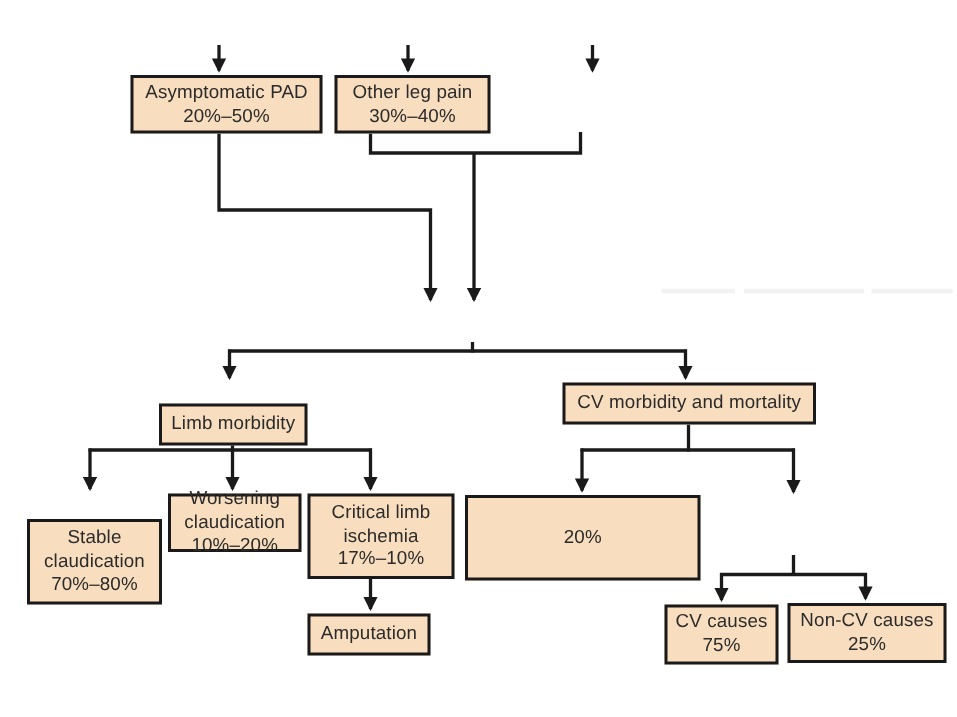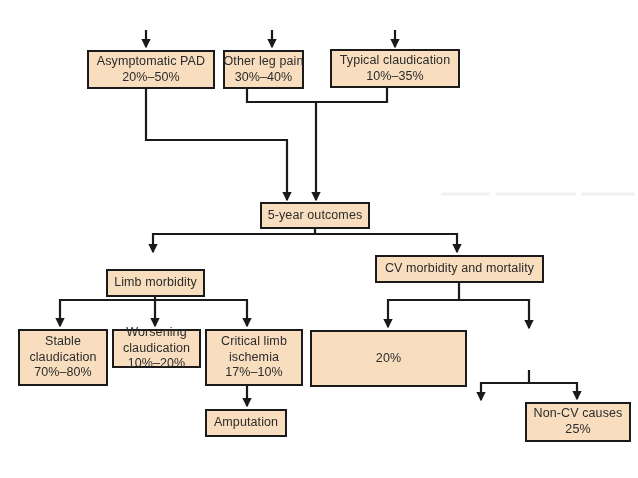--- a/index.html
+++ b/index.html
@@ -101,43 +101,36 @@
       <line x1="481" y1="382" x2="481" y2="400" marker-end="url(#ah)"></line>
       <line x1="577" y1="382" x2="577" y2="399" marker-end="url(#ah)"></line>
     </g>
   </svg>
 
   <div class="box" style="left:87px;top:50px;width:128px;height:39px">
     <div class="ln">Asymptomatic PAD</div>
     <div class="ln">20%–50%</div>
   </div>
 
-  <div class="box" style="left:223px;top:50px;width:81px;height:39px">
+  <div class="box" style="left:223px;top:50px;width:104px;height:39px">
     <div class="ln">Other leg pain</div>
     <div class="ln">30%–40%</div>
   </div>
 
-  <div class="box" style="left:330px;top:49px;width:130px;height:39px">
-    <div class="ln">Typical claudication</div>
-    <div class="ln">10%–35%</div>
-  </div>
 
-  <div class="box" style="left:260px;top:202px;width:110px;height:27px">
-    <div class="ln">5-year outcomes</div>
-  </div>
 
   <div class="box" style="left:106px;top:269px;width:99px;height:28px">
     <div class="ln">Limb morbidity</div>
   </div>
 
   <div class="box" style="left:375px;top:255px;width:169px;height:28px">
     <div class="ln">CV morbidity and mortality</div>
   </div>
 
-  <div class="box" style="left:18px;top:329px;width:90px;height:57px">
+  <div class="box" style="left:18px;top:346px;width:90px;height:57px">
     <div class="ln">Stable</div>
     <div class="ln">claudication</div>
     <div class="ln">70%–80%</div>
   </div>
 
   <div class="box" style="left:112px;top:329px;width:89px;height:39px">
     <div class="ln">Worsening</div>
     <div class="ln">claudication</div>
     <div class="ln">10%–20%</div>
   </div>
@@ -150,19 +143,23 @@
 
   <div class="box" style="left:310px;top:330px;width:157px;height:57px">
     <div class="ln">20%</div>
   </div>
 
 
   <div class="box" style="left:205px;top:409px;width:82px;height:28px">
     <div class="ln">Amputation</div>
   </div>
 
+  <div class="box" style="left:443px;top:403px;width:76px;height:40px">
+    <div class="ln">CV causes</div>
+    <div class="ln">75%</div>
+  </div>
 
   <div class="box" style="left:525px;top:402px;width:106px;height:40px">
     <div class="ln">Non-CV causes</div>
     <div class="ln">25%</div>
   </div>
 
 </div>
 
 </body></html>

